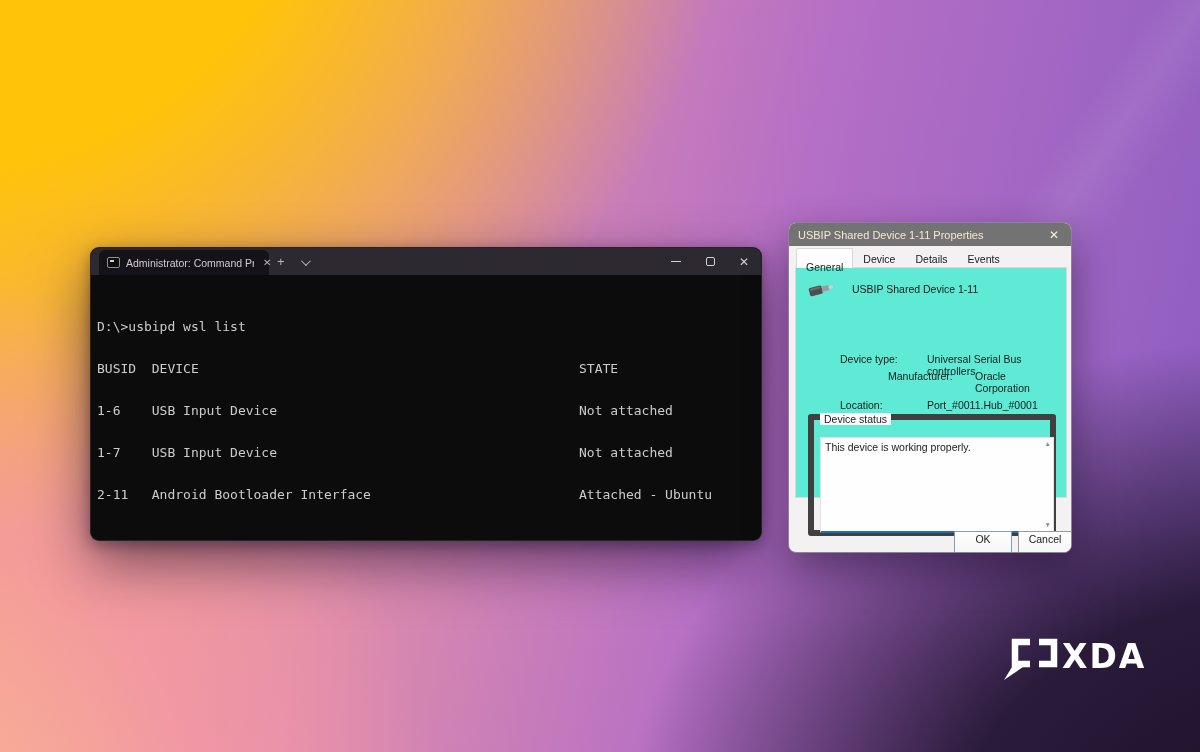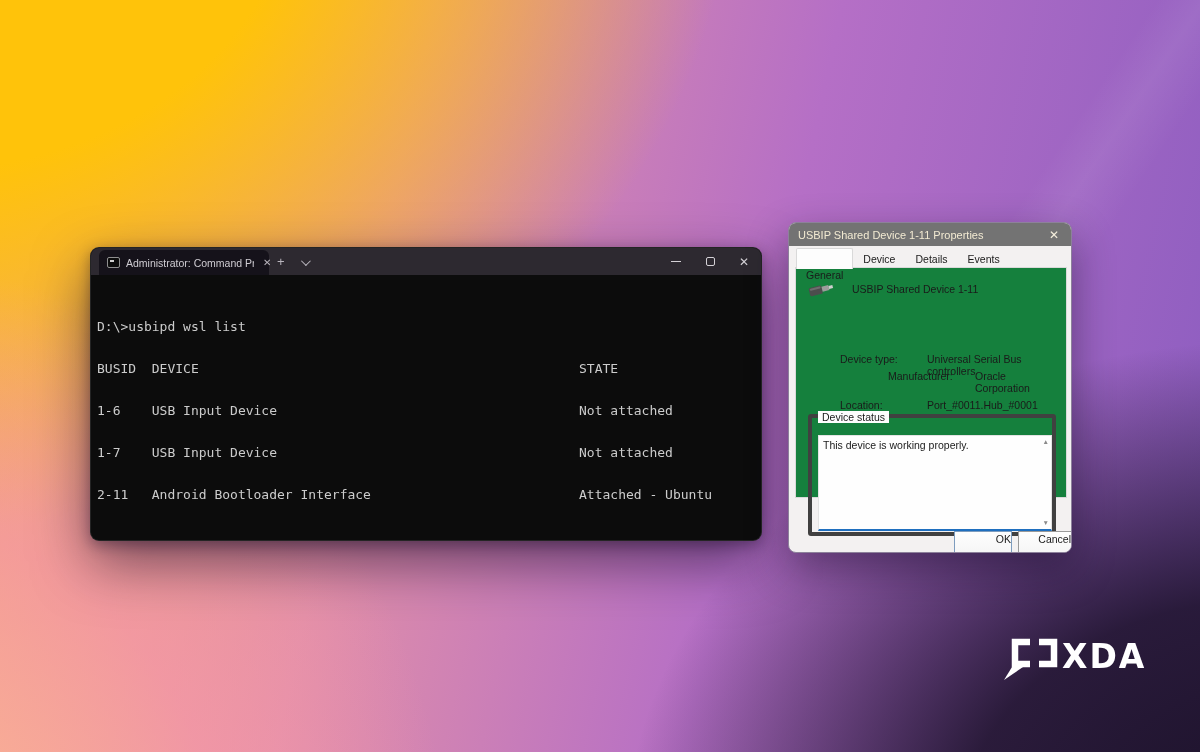--- a/index.html
+++ b/index.html
@@ -80,54 +80,54 @@
   .dlg-title { color:#f2ead2; font-size:11px; flex:1; white-space:nowrap; overflow:hidden; }
   .dlg-close { color:#f5efdd; font-size:12px; line-height:12px; padding:1px 4px; }
 
   .dlg-tabs { position:absolute; left:7px; top:26px; display:flex; height:19px; }
   .dlg-tab {
     padding:3px 9px 0 9px; font-size:10.5px; color:#1a1a1a;
     border:1px solid transparent; border-bottom:none;
   }
   .dlg-tab.active {
     background:#fdfdfd; border-color:#d9d9d9; border-radius:2px 2px 0 0;
-    position:relative; z-index:2; margin-top:-1px; padding-top:20px;
+    position:relative; z-index:2; margin-top:-1px; padding-top:12px;
   }
   .dlg-page {
     position:absolute; left:6px; top:44px; width:272px; height:231px;
-    background:#15803d; border:1px solid #d9d9d9;
+    background:#5eead4; border:1px solid #d9d9d9;
   }
   .dev-head { position:absolute; left:12px; top:11px; display:flex; align-items:center; }
   .usb-ico { width:28px; height:20px; flex:0 0 auto; }
   .dev-name { margin-left:16px; font-size:10.5px; }
   .field-row { position:absolute; left:44px; width:220px; display:flex; }
   .f-label { width:87px; flex:0 0 auto; }
   .f-value { flex:1; }
   .row-0 { top:85px; } .row-1 { top:102px;padding-left:48px; } .row-2 { top:131px; }
 
   .groupbox {
     position:absolute; left:12px; top:146px; width:248px; height:122px;
-    border:4px solid #404040; border-radius:3px;
+    border:6px solid #404040; border-radius:3px;
   }
   .groupbox-label {
     position:absolute; left:6px; top:-7px; background:#fdfdfd; padding:0 4px;
     font-size:10.5px; color:#1a1a1a;
   }
   .status-box {
     position:absolute; left:6px; top:17px; width:234px; height:96px;
     background:#fefefe; border:1px solid #e3e3e3; border-bottom:2px solid #1f6fbf;
   }
   .status-text { padding:3px 14px 0 4px; font-size:10.5px; color:#1a1a1a; }
   .sb-arrow { position:absolute; right:2px; font-size:6.5px; color:#8a8a8a; }
   .sb-up { top:2px; } .sb-dn { bottom:3px; }
 
   .dlg-btn {
     position:absolute; height:33px; background:linear-gradient(#fefefe,#f2f2f2);
     border:1px solid #9a9a9a; border-radius:0;
-    font-size:10.5px; text-align:right; line-height:15px; color:#1a1a1a;
+    font-size:10.5px; text-align:center; line-height:15px; color:#1a1a1a;
   }
   .btn-ok { left:165px; top:308px; width:58px; border-color:#7d9cbe; }
   .btn-cancel { left:229px; top:308px; width:54px; }
 
   
   .watermark { position:absolute; left:1000px; top:632px; width:156px; height:52px; }
 </style>
 </head>
 <body>
 

